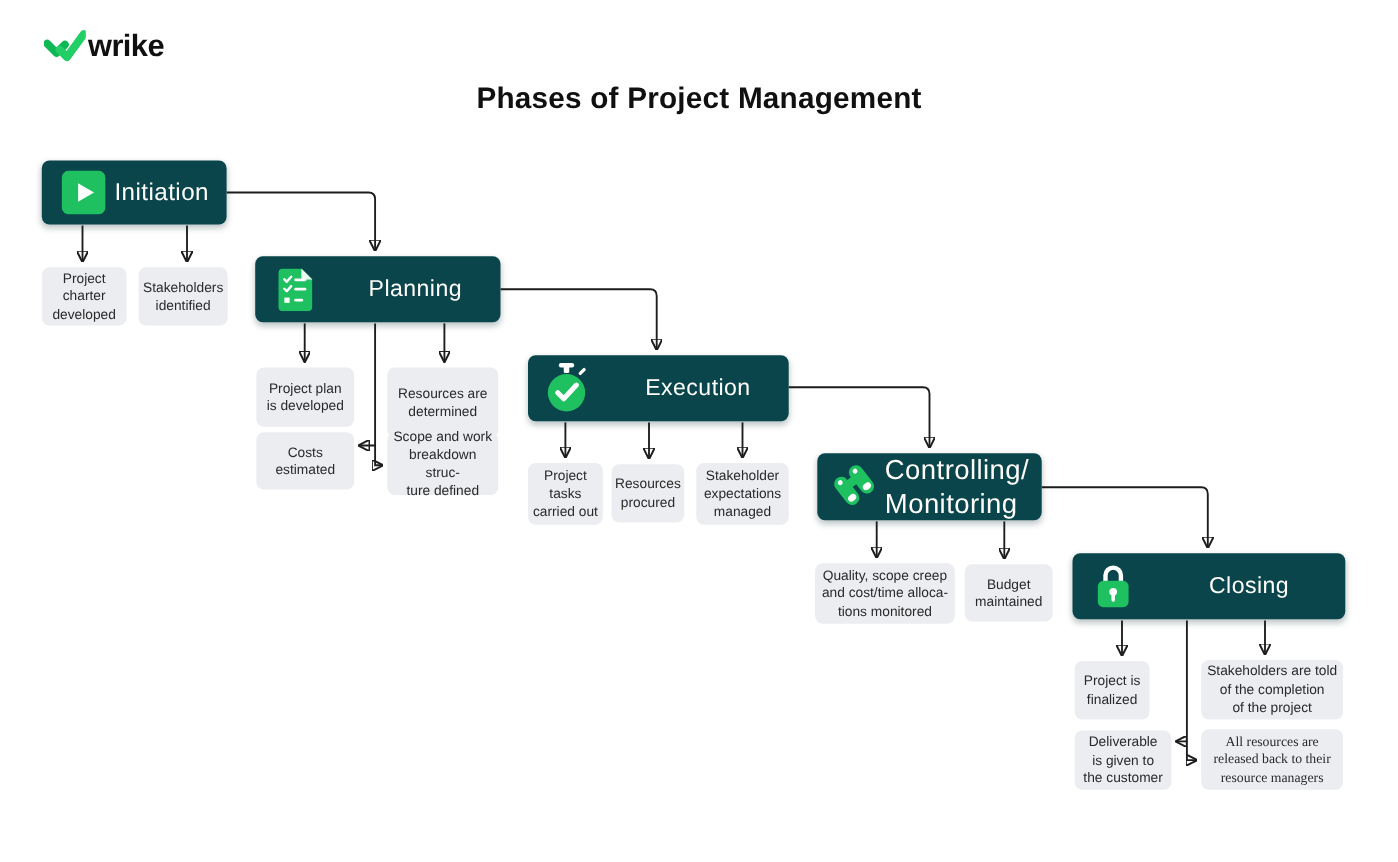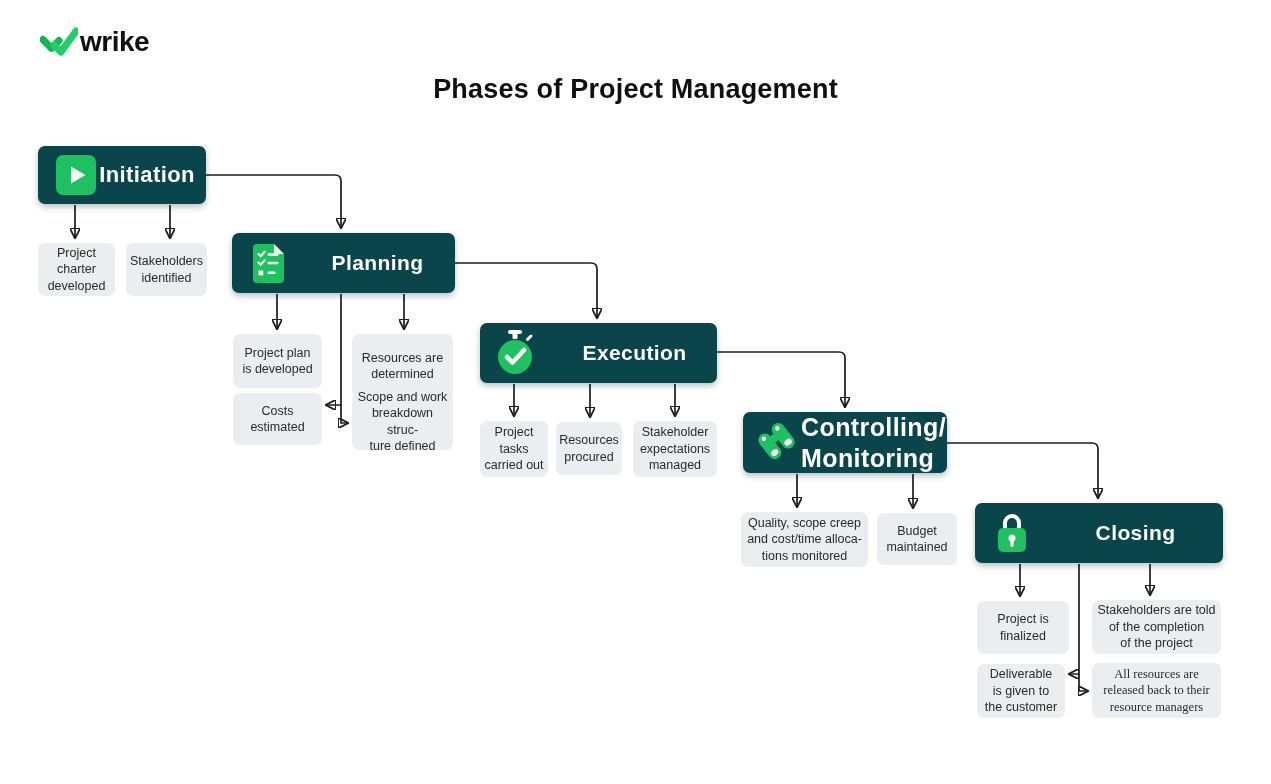--- a/index.html
+++ b/index.html
@@ -12,21 +12,21 @@
 
   
   .title{position:absolute;left:0;top:74px;width:100%;text-align:center;
          font-size:27px;font-weight:800;color:#101010;letter-spacing:0.2px;}
 
   
   .phase{position:absolute;background:#0a454b;border-radius:7px;display:flex;align-items:center;
          box-shadow:0 3px 6px rgba(8,40,45,.28);}
   .icon-wrap{flex:0 0 auto;display:flex;align-items:center;}
   .label-wrap{flex:1;text-align:center;padding-right:8px;}
-  .phase-label{display:inline-block;color:#fffdfb;font-weight:700;letter-spacing:0.4px;
+  .phase-label{display:inline-block;color:#fffdfb;font-weight:400;letter-spacing:0.4px;
                white-space:pre-line;line-height:1.22;}
   .fs22{font-size:22px;} .fs21{font-size:21px;margin-left:24px;} .fs19{font-size:25px;text-align:left;}
 
   
   .sub{position:absolute;background:#ebedf1;border-radius:7px;display:flex;align-items:center;
        justify-content:center;text-align:center;color:#2a2a2a;font-size:12.5px;line-height:1.32;
        white-space:pre-line;padding:4px;box-sizing:border-box;}
 
   
   #connectors{position:absolute;left:0;top:0;pointer-events:none;}
@@ -162,21 +162,21 @@
     <span class="icon-wrap" style="margin-left:17px;">
       <svg width="40" height="46" viewBox="0 0 40 46">
         <path d="M13 20 v-7 a7 7 0 0 1 14 0 v7" stroke="#fff" stroke-width="4" fill="none"></path>
         <rect x="6" y="18" width="28" height="24" rx="5" fill="#1ec060"></rect>
         <circle cx="20" cy="28" r="3.5" fill="#fff"></circle>
         <rect x="18.4" y="29" width="3.2" height="8" rx="1.6" fill="#fff"></rect>
       </svg>
     </span>
     <span class="label-wrap"><span class="phase-label fs21">Closing</span></span>
   </div>
-  <div class="sub" style="left:977px;top:601px;width:92px;height:53px;">Project is
+  <div class="sub" style="left:977px;top:601px;width:68px;height:53px;">Project is
 finalized</div>
   <div class="sub" style="left:1092px;top:600px;width:129px;height:54px;">Stakeholders are told
 of the completion
 of the project</div>
   <div class="sub" style="left:977px;top:664px;width:88px;height:54px;">Deliverable
 is given to
 the customer</div>
   <div class="sub" style="left:1092px;top:663px;width:129px;height:55px;font-family:Liberation Serif, serif;">All resources are
 released back to their
 resource managers</div>

